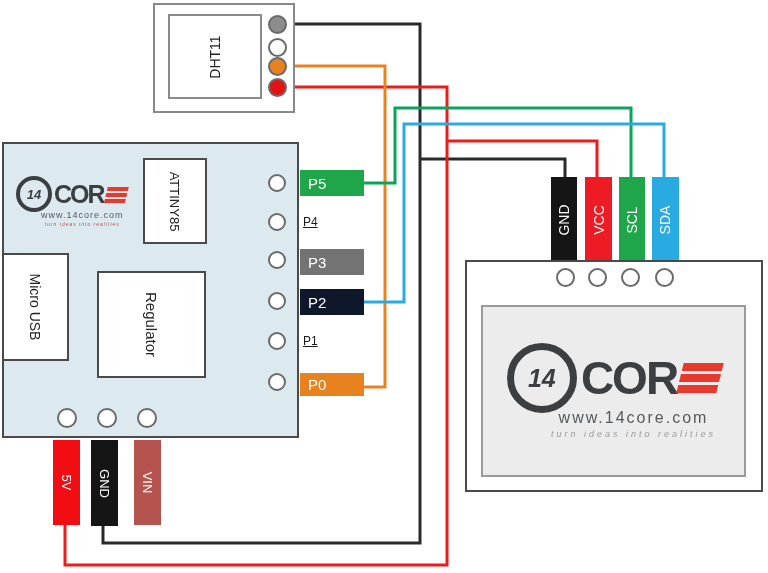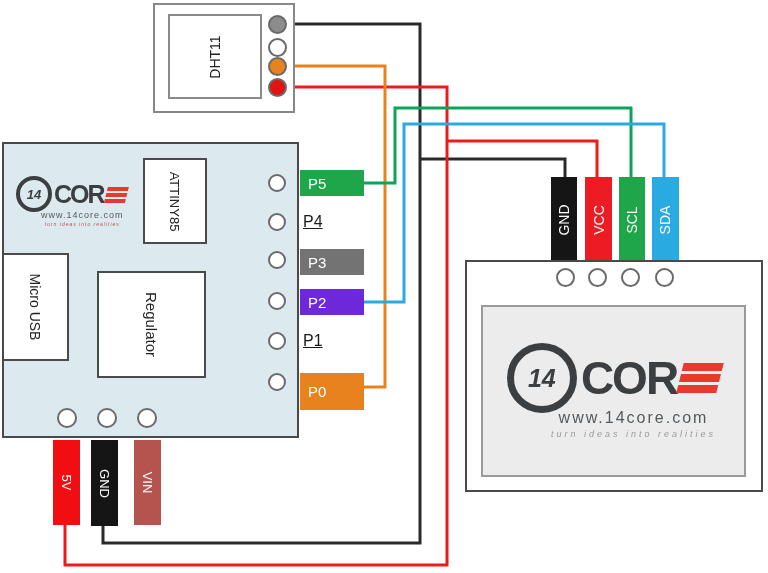--- a/index.html
+++ b/index.html
@@ -18,21 +18,21 @@
             font-size:14px;color:#222;}
   .dht-pin{width:19px;height:19px;left:268px;}
 
   
   .board{left:2px;top:142px;width:297px;height:296px;border:2px solid #4a4a4a;}
   .chip{left:143px;top:158px;width:64px;height:86px;background:#fff;border:2px solid #4a4a4a;font-size:13px;color:#222;}
   .usb{left:2px;top:253px;width:67px;height:108px;background:#fff;border:2px solid #4a4a4a;font-size:14px;color:#222;}
   .reg{left:97px;top:271px;width:109px;height:107px;background:#fff;border:2px solid #4a4a4a;font-size:15px;color:#222;}
   .bpin{width:18px;height:18px;left:268px;}
   .tab-h{left:300px;width:64px;height:26px;color:#fff;font-size:15px;display:flex;align-items:center;padding-left:8px;}
-  .ptext{left:303px;width:40px;height:22px;font-size:16px;color:#1a1a1a;display:flex;align-items:center;text-decoration:underline;}
+  .ptext{left:303px;width:40px;height:22px;font-size:12px;color:#1a1a1a;display:flex;align-items:center;text-decoration:underline;}
   .botcirc{width:20px;height:20px;top:408px;}
   .tab-v{top:440px;width:27px;height:85px;color:#fff;font-size:13px;}
   .dtab{top:177px;width:26px;height:85px;color:#fff;font-size:14px;}
 
   
   .disp{left:465px;top:260px;width:298px;height:232px;background:#fff;border:2px solid #4a4a4a;}
   .screen{left:481px;top:305px;width:265px;height:172px;border:2px solid #9a9a9a;
           display:flex;align-items:center;justify-content:center;}
   .dcirc{width:19px;height:19px;top:268px;}
 
@@ -117,23 +117,23 @@
   <div class="circ bpin" style="top:174px;"></div>
   <div class="circ bpin" style="top:213px;"></div>
   <div class="circ bpin" style="top:251px;"></div>
   <div class="circ bpin" style="top:292px;"></div>
   <div class="circ bpin" style="top:332px;"></div>
   <div class="circ bpin" style="top:373px;"></div>
 
   <div class="comp tab-h" style="top: 170px; background: rgb(31, 166, 74);">P5</div>
   <div class="comp ptext" style="top:211px;">P4</div>
   <div class="comp tab-h" style="top: 249px; background: #737373;">P3</div>
-  <div class="comp tab-h" style="top: 289px; background: #6d28d9;">P2</div>
+  <div class="comp tab-h" style="top: 289px; background: #0f172a;">P2</div>
   <div class="comp ptext" style="top:330px;">P1</div>
-  <div class="comp tab-h" style="top: 373px; height: 37px; background: rgb(232, 130, 30);">P0</div>
+  <div class="comp tab-h" style="top: 373px; height: 23px; background: rgb(232, 130, 30);">P0</div>
 
   <div class="circ botcirc" style="left:57px;"></div>
   <div class="circ botcirc" style="left:97px;"></div>
   <div class="circ botcirc" style="left:137px;"></div>
 
   <div class="comp tab-v center" style="left: 53px; background: rgb(241, 13, 18);">
     <span class="vcw">5V</span>
   </div>
   <div class="comp tab-v center" style="left: 91px; height: 86px; background: rgb(21, 21, 21);">
     <span class="vcw">GND</span>

